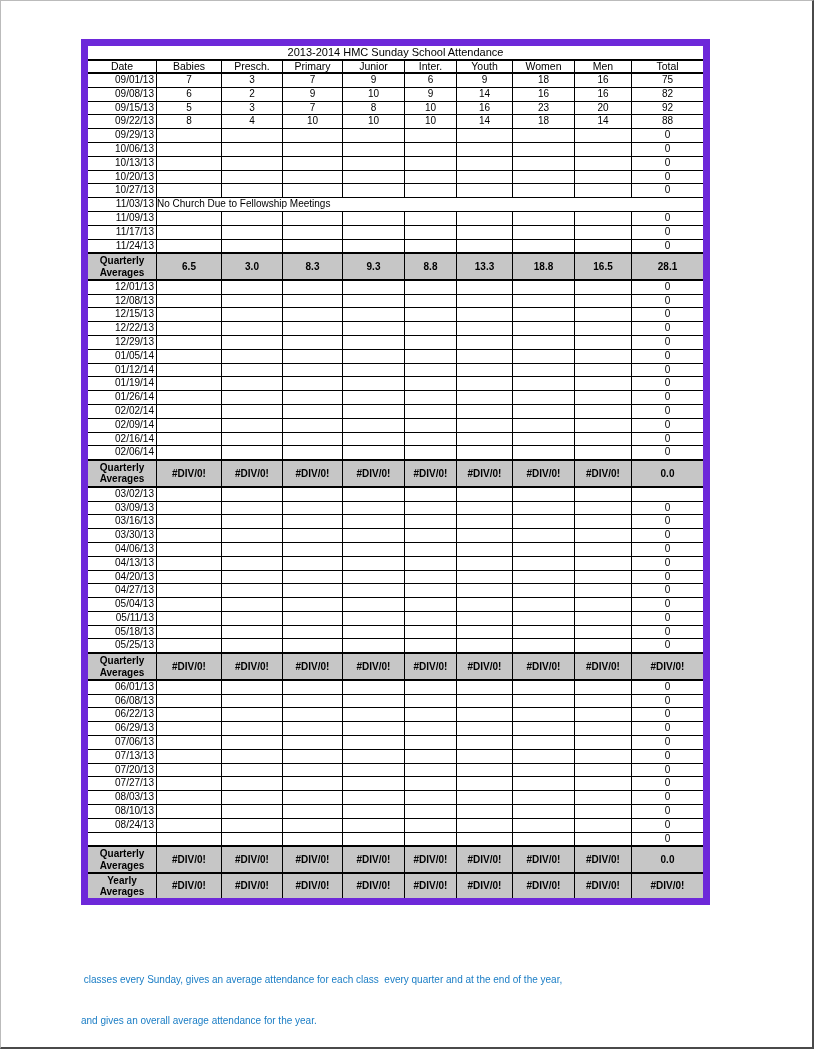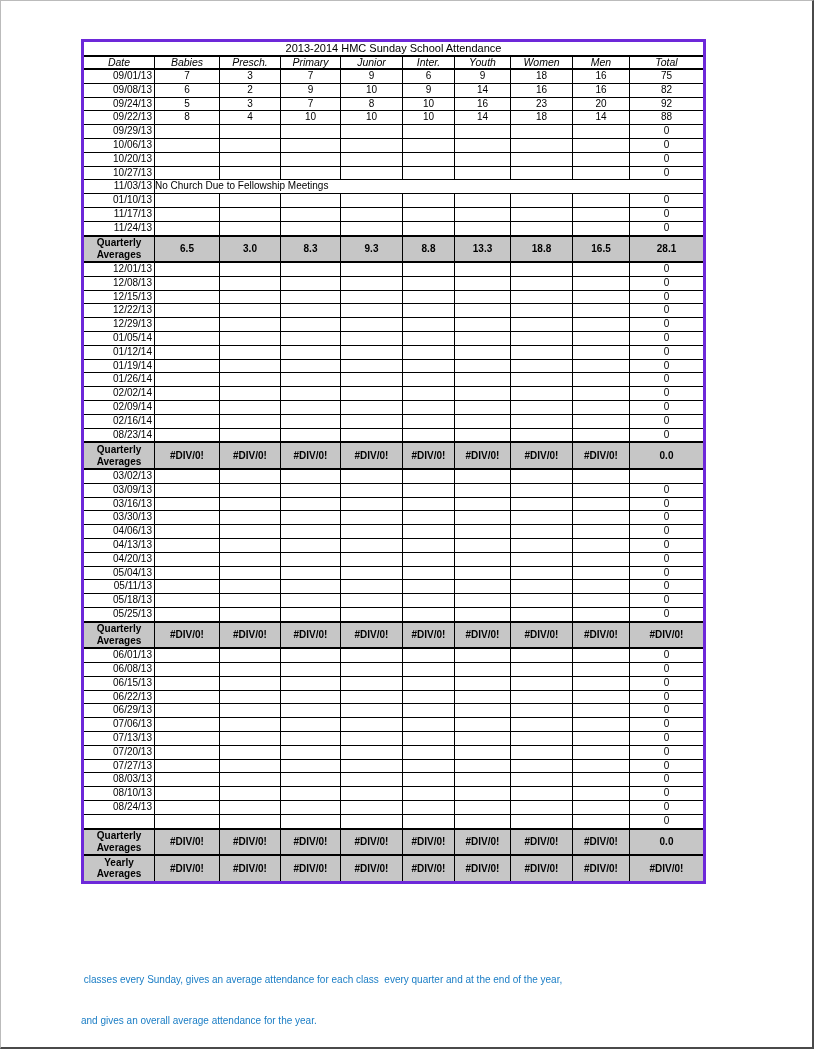--- a/index.html
+++ b/index.html
@@ -8,33 +8,33 @@
     font-family:"Liberation Sans",sans-serif;color:#000;
   }
   .page{
     position:absolute;left:0;top:0;width:811px;height:1046px;background:#fff;
     border-top:1px solid #bbbbbb;border-left:1px solid #bbbbbb;
     border-right:2px solid #4a4a4a;border-bottom:2px solid #4a4a4a;
   }
   table.attendance{
     position:absolute;left:80px;top:38px;
     border-collapse:collapse;table-layout:fixed;
-    border:3px solid #6d28d9;
+    border:7px solid #6d28d9;
   }
   td,th{
     border:1px solid #000;padding:0;margin:0;overflow:hidden;
     white-space:nowrap;font-size:10px;vertical-align:middle;
   }
   .title-cell{
     height:13px;line-height:13px;text-align:center;font-size:11px;
     border-bottom:2px solid #000;font-weight:normal;
   }
   th.col-h{
     height:11px;line-height:11px;font-weight:normal;text-align:center;
-    font-size:10.5px;border-bottom:2px solid #000;font-style:italic;
+    font-size:10.5px;border-bottom:2px solid #000;
   }
   .data-row td{height:12.8px;line-height:12.8px;}
   td.date{text-align:right;padding-right:2px;}
   td.num{text-align:center;}
   td.merged{text-align:left;}
   tr.avg-row td{
     height:24.5px;background:#c6c6c6;font-weight:bold;text-align:center;
     border-top:2px solid #000;border-bottom:2px solid #000;line-height:11.5px;
   }
   tr.avg-row td.avg-label{white-space:normal;font-size:10px;}
@@ -98,21 +98,21 @@
           <td class="num">2</td>
           <td class="num">9</td>
           <td class="num">10</td>
           <td class="num">9</td>
           <td class="num">14</td>
           <td class="num">16</td>
           <td class="num">16</td>
           <td class="num">82</td>
         </tr>
         <tr class="data-row">
-          <td class="date">09/24/13</td>
+          <td class="date">09/15/13</td>
           <td class="num">5</td>
           <td class="num">3</td>
           <td class="num">7</td>
           <td class="num">8</td>
           <td class="num">10</td>
           <td class="num">16</td>
           <td class="num">23</td>
           <td class="num">20</td>
           <td class="num">92</td>
         </tr>
@@ -146,20 +146,32 @@
           <td class="num"></td>
           <td class="num"></td>
           <td class="num"></td>
           <td class="num"></td>
           <td class="num"></td>
           <td class="num"></td>
           <td class="num"></td>
           <td class="num">0</td>
         </tr>
         <tr class="data-row">
+          <td class="date">10/13/13</td>
+          <td class="num"></td>
+          <td class="num"></td>
+          <td class="num"></td>
+          <td class="num"></td>
+          <td class="num"></td>
+          <td class="num"></td>
+          <td class="num"></td>
+          <td class="num"></td>
+          <td class="num">0</td>
+        </tr>
+        <tr class="data-row">
           <td class="date">10/20/13</td>
           <td class="num"></td>
           <td class="num"></td>
           <td class="num"></td>
           <td class="num"></td>
           <td class="num"></td>
           <td class="num"></td>
           <td class="num"></td>
           <td class="num"></td>
           <td class="num">0</td>
@@ -174,21 +186,21 @@
           <td class="num"></td>
           <td class="num"></td>
           <td class="num"></td>
           <td class="num">0</td>
         </tr>
         <tr class="data-row">
           <td class="date">11/03/13</td>
           <td class="merged" colspan="9">No Church Due to Fellowship Meetings</td>
         </tr>
         <tr class="data-row">
-          <td class="date">01/10/13</td>
+          <td class="date">11/09/13</td>
           <td class="num"></td>
           <td class="num"></td>
           <td class="num"></td>
           <td class="num"></td>
           <td class="num"></td>
           <td class="num"></td>
           <td class="num"></td>
           <td class="num"></td>
           <td class="num">0</td>
         </tr>
@@ -366,21 +378,21 @@
           <td class="num"></td>
           <td class="num"></td>
           <td class="num"></td>
           <td class="num"></td>
           <td class="num"></td>
           <td class="num"></td>
           <td class="num"></td>
           <td class="num">0</td>
         </tr>
         <tr class="data-row">
-          <td class="date">08/23/14</td>
+          <td class="date">02/06/14</td>
           <td class="num"></td>
           <td class="num"></td>
           <td class="num"></td>
           <td class="num"></td>
           <td class="num"></td>
           <td class="num"></td>
           <td class="num"></td>
           <td class="num"></td>
           <td class="num">0</td>
         </tr>
@@ -474,20 +486,32 @@
           <td class="num"></td>
           <td class="num"></td>
           <td class="num"></td>
           <td class="num"></td>
           <td class="num"></td>
           <td class="num"></td>
           <td class="num"></td>
           <td class="num">0</td>
         </tr>
         <tr class="data-row">
+          <td class="date">04/27/13</td>
+          <td class="num"></td>
+          <td class="num"></td>
+          <td class="num"></td>
+          <td class="num"></td>
+          <td class="num"></td>
+          <td class="num"></td>
+          <td class="num"></td>
+          <td class="num"></td>
+          <td class="num">0</td>
+        </tr>
+        <tr class="data-row">
           <td class="date">05/04/13</td>
           <td class="num"></td>
           <td class="num"></td>
           <td class="num"></td>
           <td class="num"></td>
           <td class="num"></td>
           <td class="num"></td>
           <td class="num"></td>
           <td class="num"></td>
           <td class="num">0</td>
@@ -547,32 +571,20 @@
           <td class="num"></td>
           <td class="num"></td>
           <td class="num"></td>
           <td class="num"></td>
           <td class="num"></td>
           <td class="num"></td>
           <td class="num">0</td>
         </tr>
         <tr class="data-row">
           <td class="date">06/08/13</td>
-          <td class="num"></td>
-          <td class="num"></td>
-          <td class="num"></td>
-          <td class="num"></td>
-          <td class="num"></td>
-          <td class="num"></td>
-          <td class="num"></td>
-          <td class="num"></td>
-          <td class="num">0</td>
-        </tr>
-        <tr class="data-row">
-          <td class="date">06/15/13</td>
           <td class="num"></td>
           <td class="num"></td>
           <td class="num"></td>
           <td class="num"></td>
           <td class="num"></td>
           <td class="num"></td>
           <td class="num"></td>
           <td class="num"></td>
           <td class="num">0</td>
         </tr>

